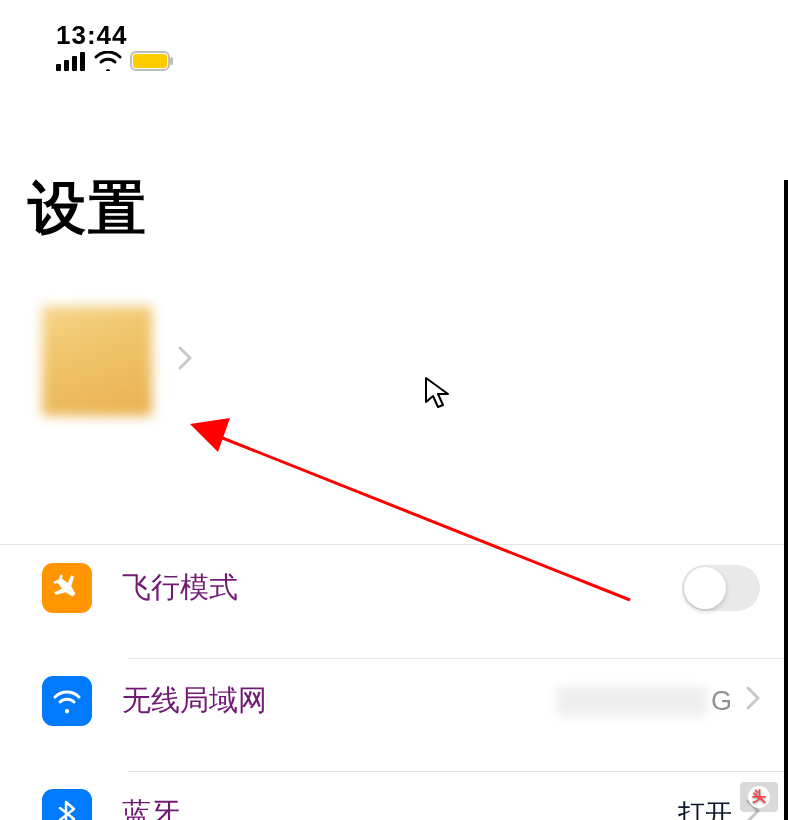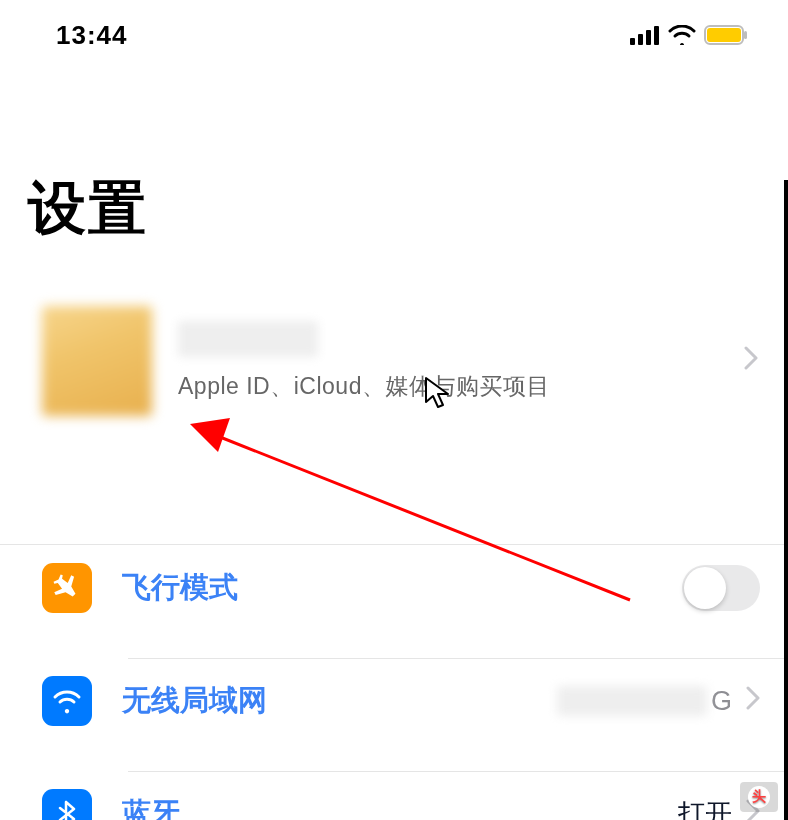--- a/index.html
+++ b/index.html
@@ -7,23 +7,24 @@
       font-family: -apple-system, "PingFang SC", "Helvetica Neue", Arial, sans-serif;
       background: #fff;
       width: 788px;
       height: 820px;
       position: relative;
       overflow: hidden;
     }
     .status-bar {
       display: flex;
       justify-content: space-between;
-      align-items: center;
+      align-items: flex-start;
       padding: 20px 40px 10px 56px;
       height: 60px;
+      flex-direction: column;
     }
     .status-time {
       font-size: 26px;
       font-weight: 600;
       color: #000;
       letter-spacing: 1px;
     }
     .status-icons {
       display: flex;
       align-items: center;
@@ -109,23 +110,23 @@
       align-items: center;
       justify-content: center;
       flex-shrink: 0;
       margin-right: 30px;
     }
     .airplane-bg { background: #ff9500; }
     .wifi-bg     { background: #007aff; }
     .bt-bg       { background: #007aff; }
     .row-label {
       font-size: 29px;
-      color: #3b82f6;
+      color: #701a75;
       flex: 1;
-      font-weight: 700;
+      font-weight: 400;
     }
     .row-value {
       font-size: 27px;
       color: #0f172a;
       margin-right: 14px;
     }
     .wifi-tail {
       display: flex;
       align-items: center;
       gap: 4px;
@@ -222,24 +223,20 @@
         <rect x="40" y="6" width="3" height="8" rx="1.5" fill="#bdbdbd"></rect>
       </svg>
     </span>
   </div>
 </div>
 
 <h1 class="page-title">设置</h1>
 
 <div class="profile-row">
   <div class="avatar"></div>
-  <div class="profile-text">
-    <div class="profile-name"></div>
-    <div class="profile-subtitle">Apple ID、iCloud、媒体与购买项目</div>
-  </div>
   <span class="chevron">
     <svg width="14" height="24" viewBox="0 0 14 24">
         <path d="M2 2 L12 12 L2 22" stroke="#c7c7cc" stroke-width="3" fill="none" stroke-linecap="round" stroke-linejoin="round"></path>
       </svg>
   </span>
 </div>
 
 <div class="spacer"></div>
 
 <div class="settings-list">

